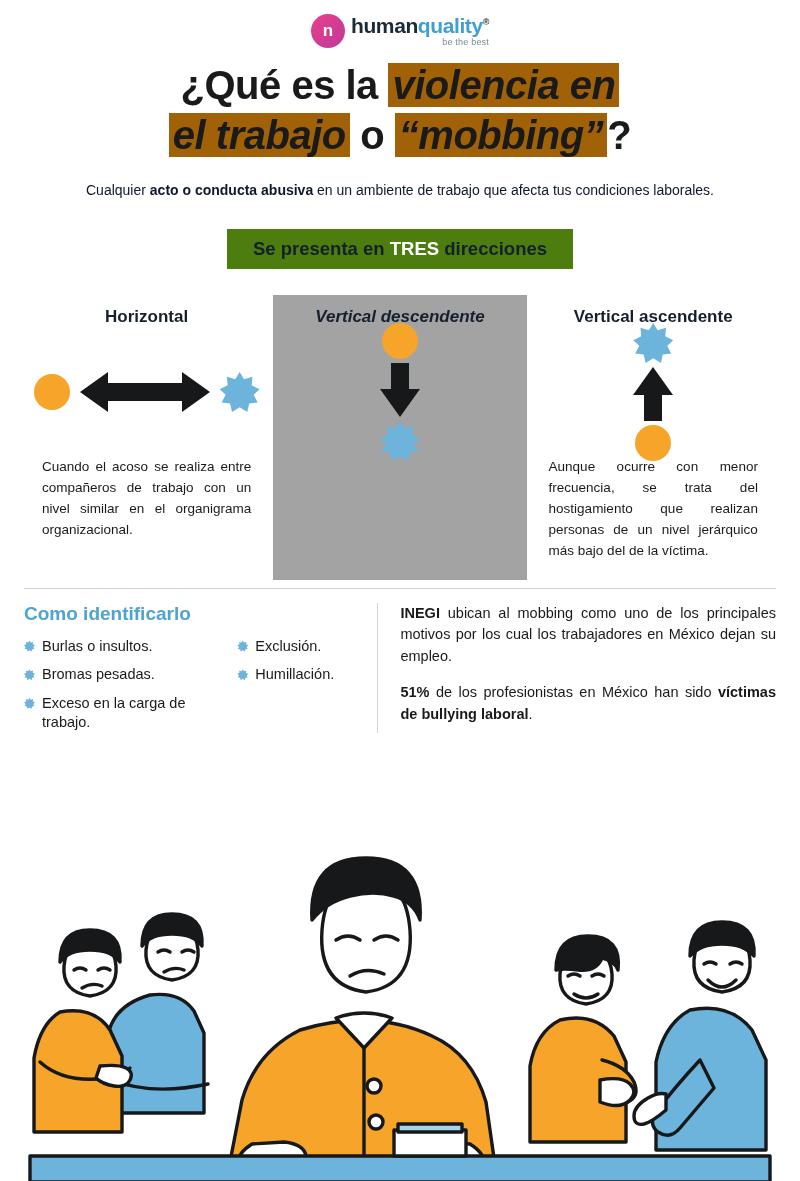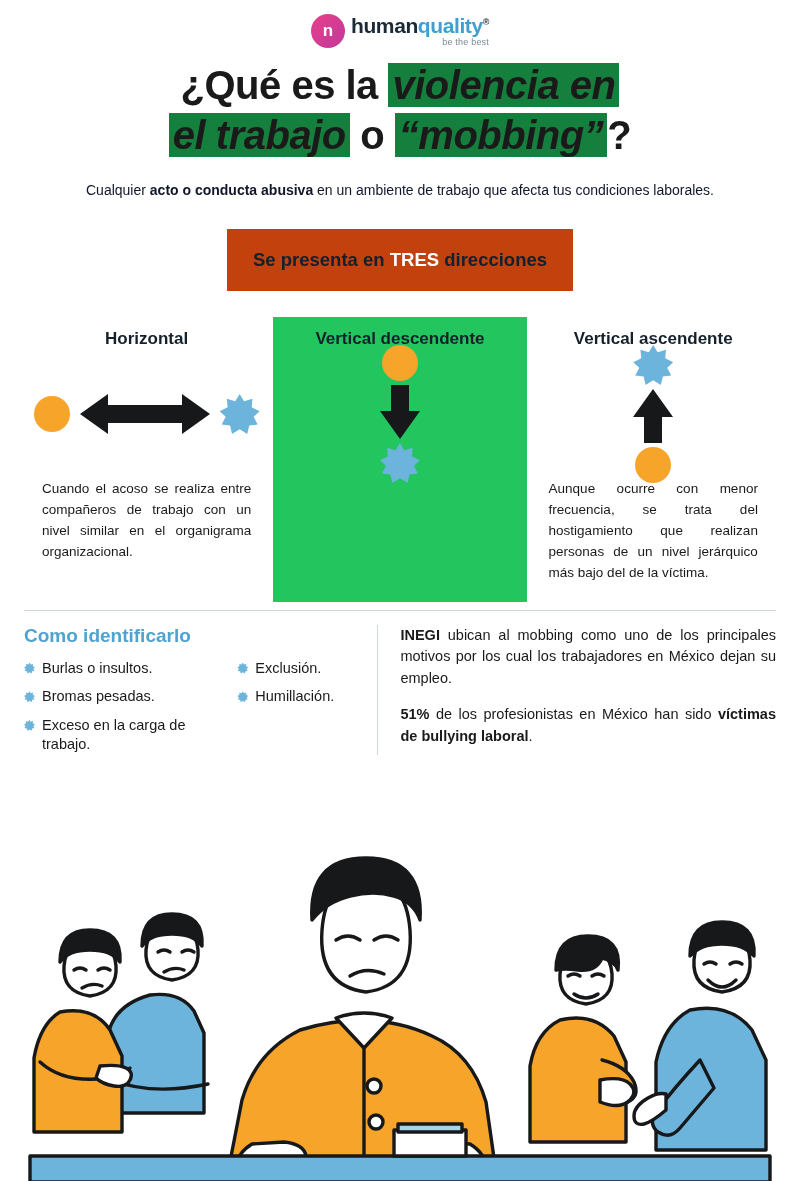--- a/index.html
+++ b/index.html
@@ -34,55 +34,55 @@
   
   .title {
     text-align: center;
     margin-top: 12px;
     font-size: 40px;
     font-weight: bold;
     letter-spacing: -0.5px;
     line-height: 1.25;
   }
   .title .hl {
-    background: #15803d;
+    background: #a16207;
     padding: 0 4px;
   }
   .title .it { font-style: italic; }
 
   
   .intro {
     text-align: center;
     font-size: 14px;
     line-height: 1.5;
     margin: 20px auto 0;
     width: 700px;
     color: #0f172a;
   }
   .intro b { font-weight: bold; }
 
   
   .banner-wrap { display: flex; justify-content: center; margin-top: 28px; }
   .banner {
-    background: #c2410c;
+    background: #4d7c0f;
     color: #14202b;
     font-weight: bold;
     font-size: 18.5px;
-    padding: 20px 26px;
+    padding: 9px 26px;
   }
   .banner .tres { color: #ffffff; }
 
   
   .cols {
     display: flex;
     margin-top: 26px;
     padding: 0 20px;
   }
   .col { width: 33.33%; position: relative; }
-  .col.mid { background: #22c55e; }
+  .col.mid { background: #a3a3a3; font-style: italic; }
   .col-head {
     text-align: center;
     font-weight: bold;
     font-size: 17px;
     padding-top: 12px;
     color: #14202b;
   }
   .art {
     height: 130px;
     display: flex; align-items: center; justify-content: center;

